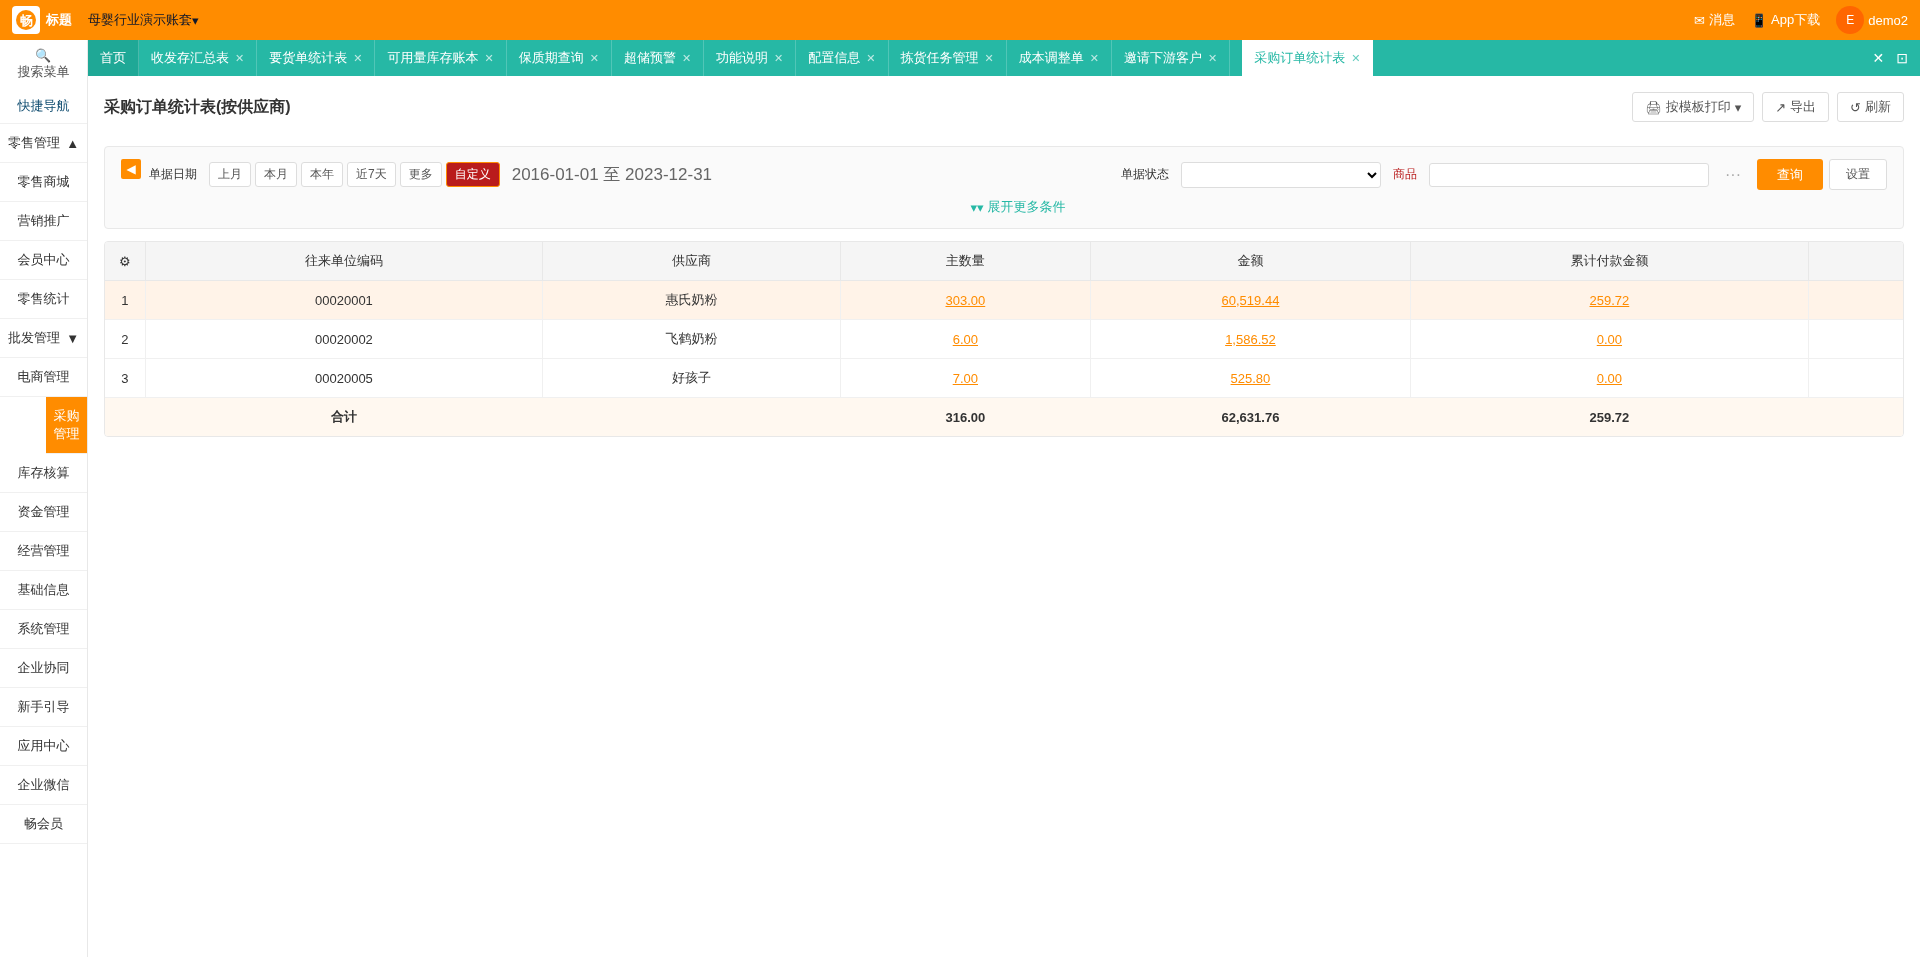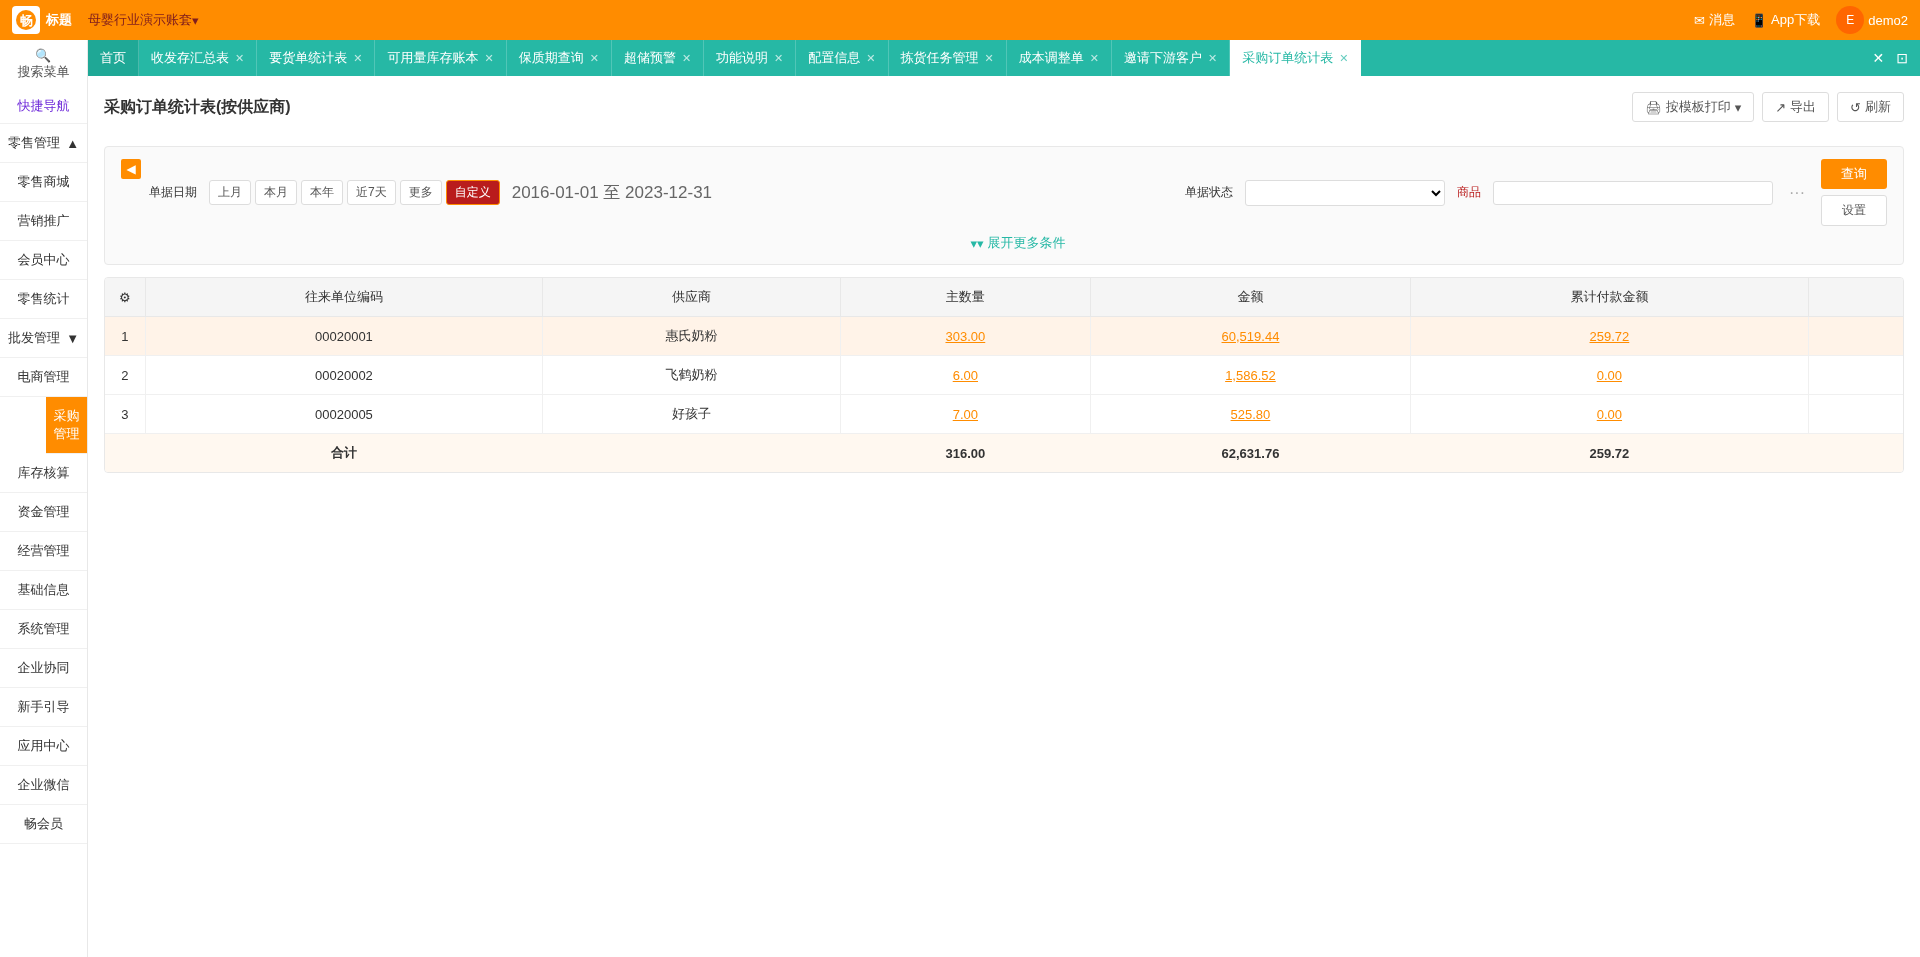--- a/index.html
+++ b/index.html
@@ -30,21 +30,21 @@
       border-radius: 4px;
       display: flex;
       align-items: center;
       justify-content: center;
     }
     .logo-icon svg { width: 22px; height: 22px; }
     .workspace-selector {
       display: flex;
       align-items: center;
       gap: 0;
-      color: #7f1d1d;
+      color: #0f172a;
       font-size: 13px;
       cursor: pointer;
       margin-left: 8px;
     }
     .top-bar-right {
       margin-left: auto;
       display: flex;
       align-items: center;
       gap: 16px;
       color: white;
@@ -94,21 +94,21 @@
       font-size: 12px;
       border-bottom: 1px solid #f0f0f0;
       display: flex;
       flex-direction: column;
       align-items: center;
       gap: 2px;
     }
     .sidebar-item.active { background: #ff8c00; color: white; margin-left: 46px; }
     .sidebar-item.has-sub { flex-direction: row; justify-content: space-between; padding: 10px 8px; font-size: 12px; }
     .sidebar-search { padding: 8px 6px; font-size: 12px; color: #555; text-align: center; cursor: pointer; }
-    .sidebar-nav { padding: 8px 14px; font-size: 12px; color: #6d28d9; text-align: center; cursor: pointer; border-bottom: 1px solid #f0f0f0; }
+    .sidebar-nav { padding: 8px 14px; font-size: 12px; color: #0c4a6e; text-align: center; cursor: pointer; border-bottom: 1px solid #f0f0f0; }
 
     
     .content-area {
       flex: 1;
       display: flex;
       flex-direction: column;
       overflow: hidden;
     }
 
     
@@ -125,21 +125,21 @@
       padding: 0 12px;
       display: flex;
       align-items: center;
       gap: 6px;
       color: white;
       cursor: pointer;
       font-size: 12px;
       white-space: nowrap;
       border-right: 1px solid rgba(255,255,255,0.2);
     }
-    .nav-tab.active { background: white; color: #26b8a5; }
+    .nav-tab.active { background: white; color: #26b8a5; margin-left: 12px; }
     .nav-tab .close-x { font-size: 11px; opacity: 0.7; }
     .nav-tab.home { background: #1fa896; }
     .nav-tabs-right {
       margin-left: auto;
       display: flex;
       align-items: center;
       padding-right: 8px;
       gap: 4px;
     }
     .nav-tabs-right span {
@@ -385,21 +385,21 @@
     .ellipsis-btn {
       background: none;
       border: none;
       color: #aaa;
       cursor: pointer;
       font-size: 16px;
       padding: 0 4px;
     }
     .action-btns-right {
       display: flex;
-      flex-direction: column;
+      flex-direction: row;
       gap: 6px;
       align-self: flex-start;
     }
   </style>
 </head>
 <body>
 
 <div class="top-bar">
   <div class="logo-area">
     <div class="logo-icon">

